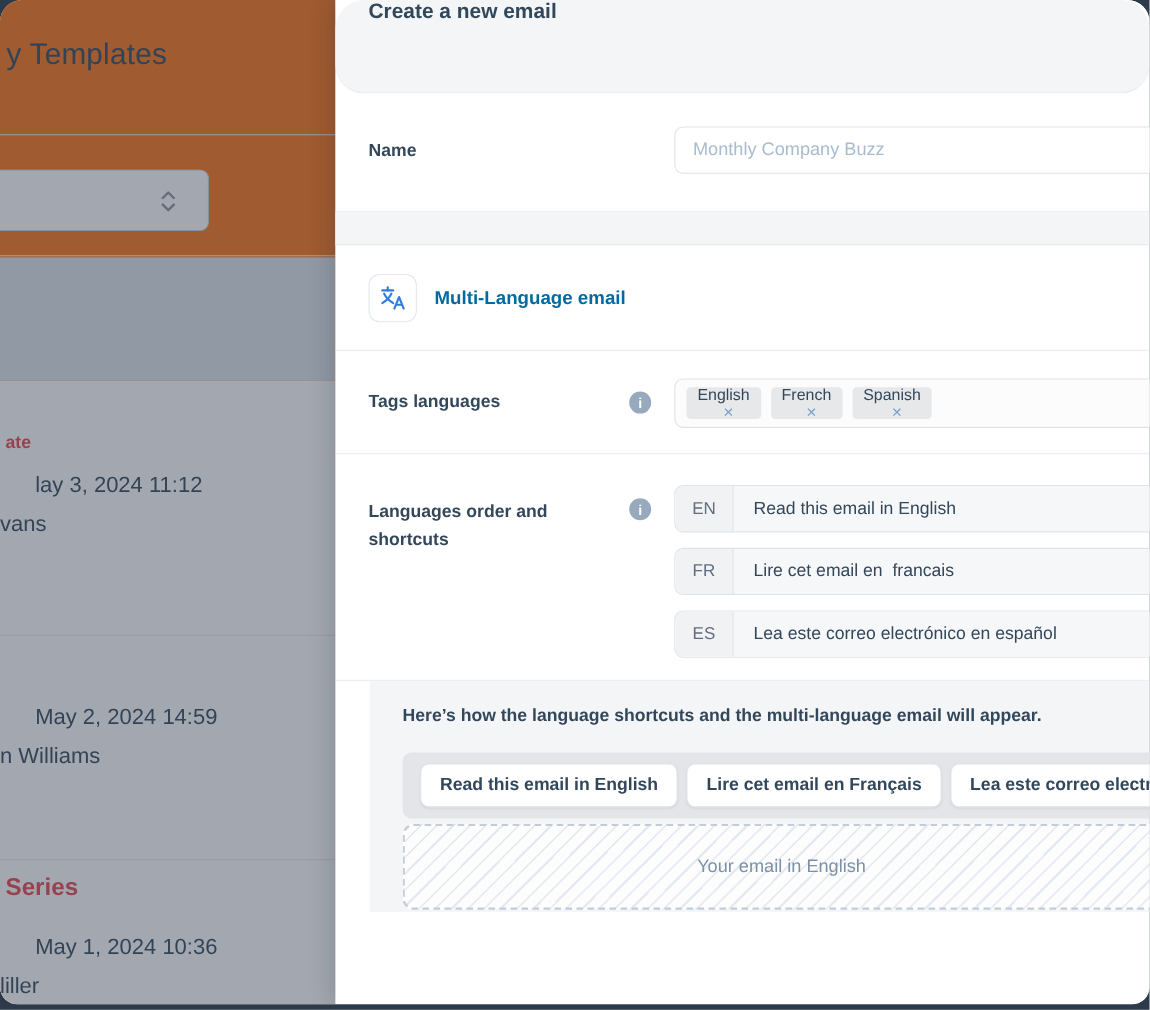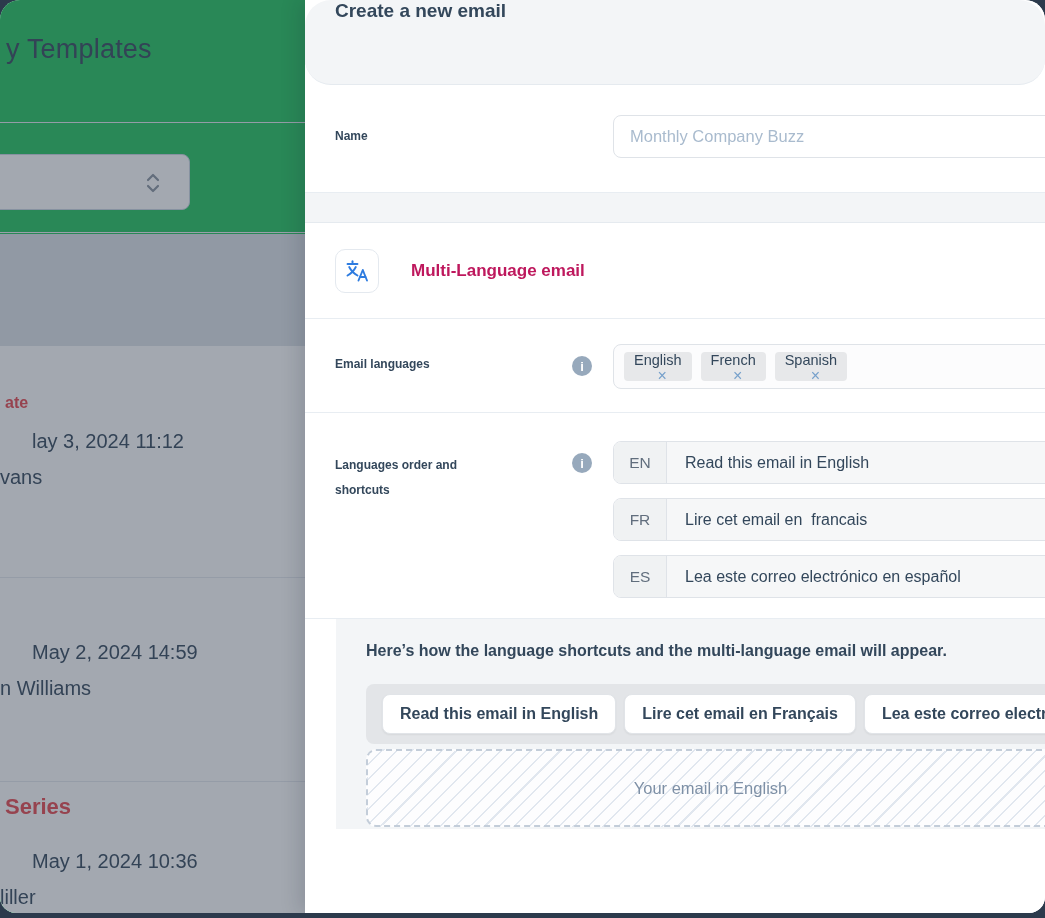--- a/index.html
+++ b/index.html
@@ -7,21 +7,21 @@
     width:1045px;height:918px;overflow:hidden;
     background:#2c3a4c;
     font-family:"Liberation Sans","DejaVu Sans",sans-serif;
     -webkit-font-smoothing:antialiased;
   }
   .window{
     position:absolute;top:0;left:0;width:1045px;height:913px;
     border-radius:20px 20px 16px 16px;overflow:hidden;background:#f5f7fa;
   }
   
-  .backdrop{position:absolute;top:0;left:0;width:305px;height:913px;background:#22c55e;overflow:hidden;}
+  .backdrop{position:absolute;top:0;left:0;width:305px;height:913px;background:#f97316;overflow:hidden;}
   .bd-heading{position:absolute;left:6px;top:34px;font-size:27px;color:#33475b;letter-spacing:.2px;}
   .bd-div{position:absolute;left:0;right:0;height:1px;background:#e4e9ee;}
   .bd-select{position:absolute;left:-14px;top:154px;width:204px;height:56px;background:#ffffff;border:1px solid #cbd6e2;border-radius:8px;box-sizing:border-box;}
   .bd-select svg{position:absolute;right:28px;top:17px;}
   .bd-band{position:absolute;left:0;right:0;top:234px;height:112px;background:#dfe4e9;}
   .bd-list{position:absolute;left:0;right:0;top:346px;bottom:0;background:#ffffff;}
   .bd-title{position:absolute;left:5px;font-size:16px;font-weight:600;color:#e8484f;}
   .bd-date{position:absolute;left:0;font-size:20px;color:#33475b;padding-left:32px;}
   .bd-name{position:absolute;left:0;font-size:20px;color:#33475b;}
   .overlay{position:absolute;inset:0;background:rgba(50,62,79,0.45);}
@@ -32,31 +32,31 @@
   }
   .m-header{height:85px;background:#f3f5f7;border-bottom:1px solid #e5eaef;display:flex;padding-left:30px;box-sizing:border-box;border-radius:26px;}
   .m-title{font-size:19px;font-weight:700;color:#33475b;}
   .row{position:relative;border-bottom:1px solid #e8edf2;box-sizing:border-box;}
   .r-name{height:108px;}
   .r-tags{height:84px;}
   .r-band{height:30px;background:#f3f5f7;border-bottom:1px solid #e5eaef;}
   .r-ml{height:96px;display:flex;align-items:center;}
   .r-langs{height:94px;}
   .r-order{height:206px;}
-  .f-label{font-size:12px;font-weight:700;color:#33475b;}
+  .f-label{font-size:16px;font-weight:700;color:#33475b;}
   .f-label .opt{font-weight:400;color:#43586e;}
   .lbl-abs{position:absolute;left:30px;}
   .txtinput{
     position:absolute;left:308px;right:-20px;height:43px;box-sizing:border-box;
     border:1px solid #dfe3e8;border-radius:8px;background:#fff;
     font-family:inherit;font-size:16.5px;color:#33475b;padding:0 16px;outline:none;
   }
   .txtinput::placeholder{color:#a9bbce;opacity:1;}
   .ml-iconbox{width:44px;height:44px;margin-left:30px;border:1px solid #e4e9ef;border-radius:10px;background:#fff;display:flex;align-items:center;justify-content:center;box-sizing:border-box;}
-  .ml-title{margin-left:32px;font-size:17px;font-weight:700;color:#be185d;}
+  .ml-title{margin-left:16px;font-size:17px;font-weight:700;color:#0369a1;}
   .info{position:absolute;width:20px;height:20px;border-radius:50%;background:#97a9bc;color:#fff;font-size:13px;font-weight:700;display:flex;align-items:center;justify-content:center;}
   .chipfield{
     position:absolute;left:308px;top:25px;right:-20px;height:45px;box-sizing:border-box;
     border:1px solid #dfe3e8;border-radius:8px;background:#fcfcfd;
     display:flex;align-items:center;padding:0 10px;gap:9px;
   }
   .chip{background:#e7e8ea;border-radius:4px;height:29px;display:flex;align-items:center;padding:0 10px;font-size:14.5px;color:#33475b;white-space:nowrap;flex-direction:column;}
   .chip .x{margin-left:9px;color:#76a0cb;font-size:16px;line-height:1;cursor:pointer;}
   .orderfields{position:absolute;left:308px;top:28px;right:-20px;display:flex;flex-direction:column;gap:14px;}
   .orow{display:flex;height:43px;border:1px solid #dfe3e8;border-radius:8px;overflow:hidden;box-sizing:border-box;}
@@ -129,21 +129,21 @@
             <path d="M10.8 8 C8.5 12.5 6 14.5 2.5 16.5"></path>
             <path d="M13.5 21.5 L17.8 11 L22 21.5"></path>
             <path d="M15.2 18 H20.4"></path>
           </g>
         </svg>
       </div>
       <div class="ml-title">Multi-Language email</div>
     </div>
 
     <div class="row r-langs">
-      <div class="f-label lbl-abs" style="top:38px">Email languages</div>
+      <div class="f-label lbl-abs" style="top:38px">Tags languages</div>
       <div class="info" style="left:267px;top:37px">i</div>
       <div class="chipfield">
         <div class="chip">
           <span>English</span>
           <span class="x">×</span>
         </div>
         <div class="chip">
           <span>French</span>
           <span class="x">×</span>
         </div>

